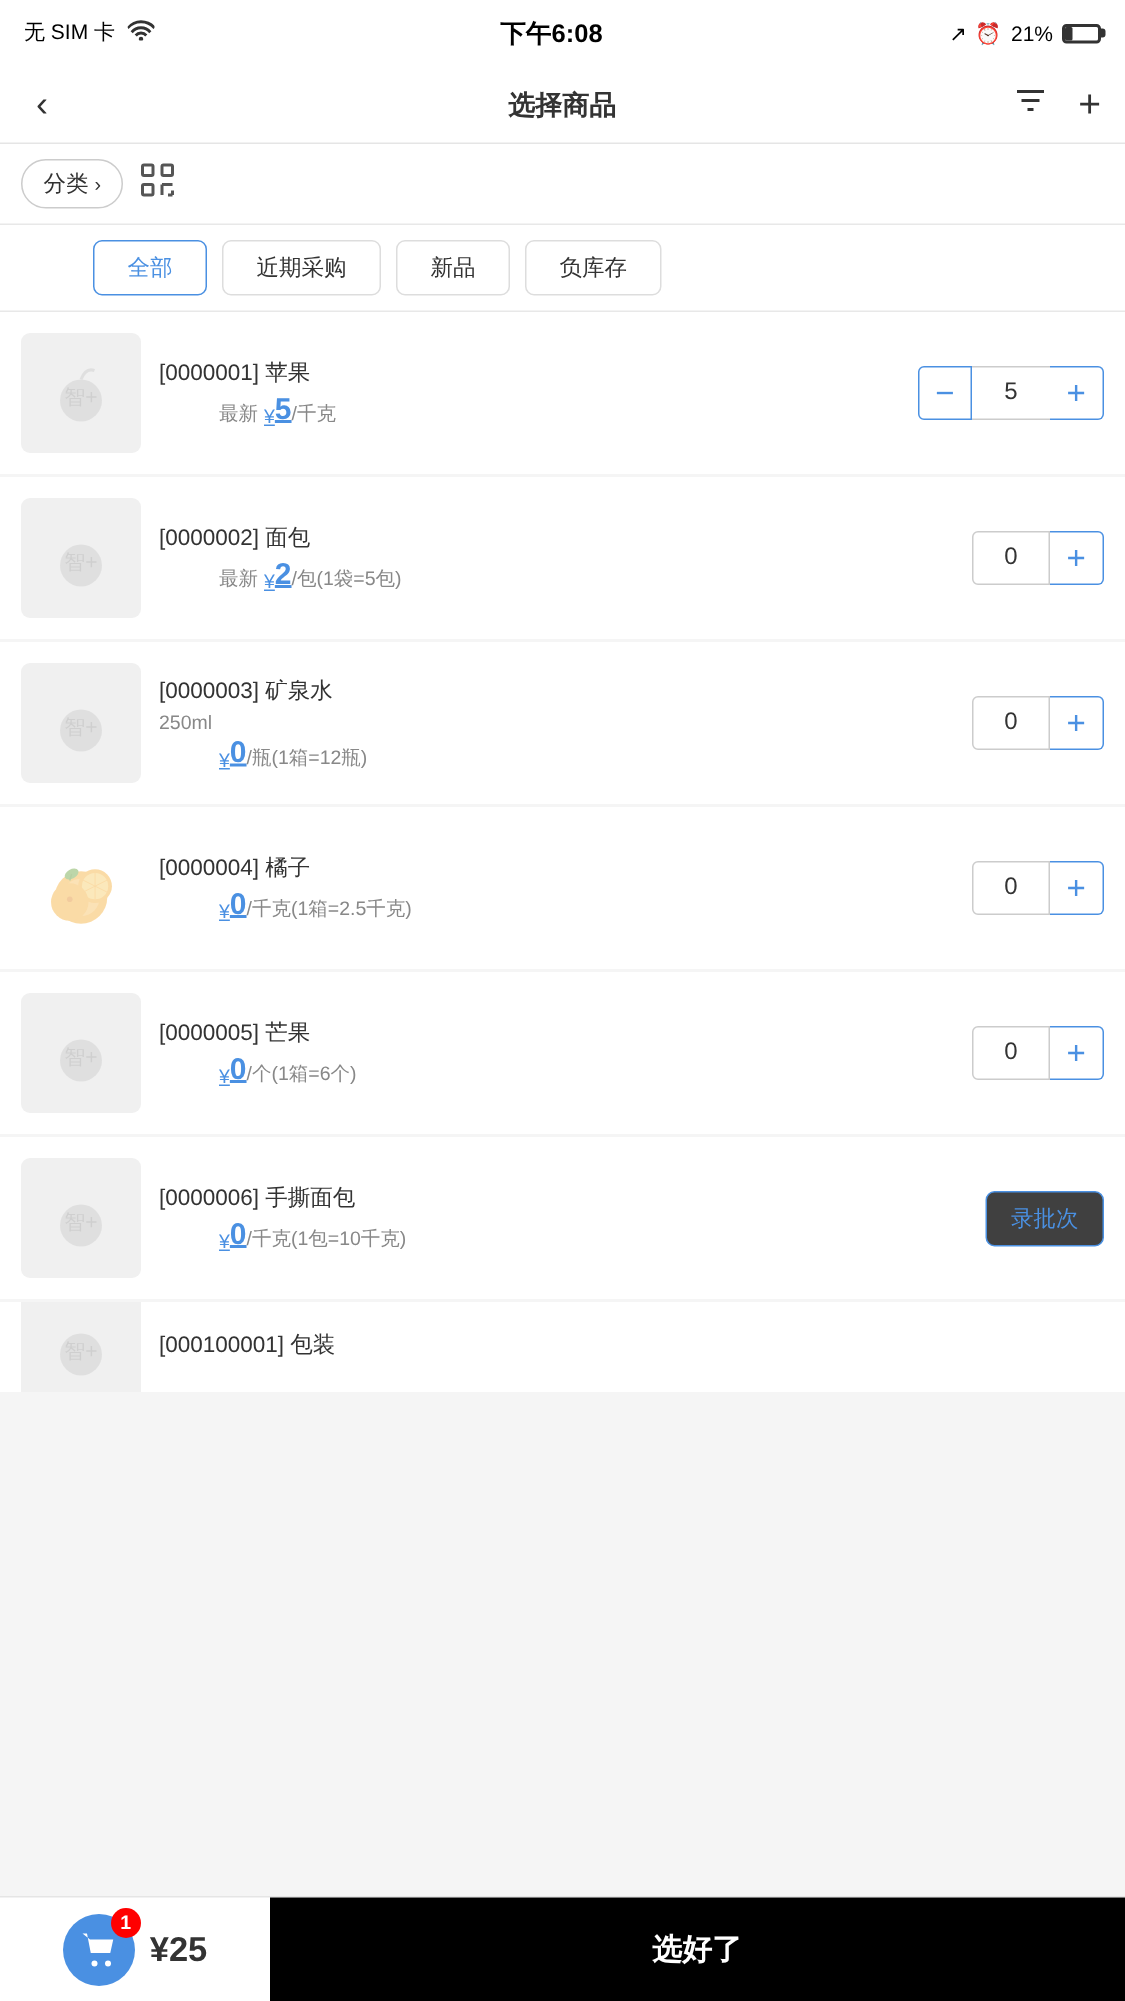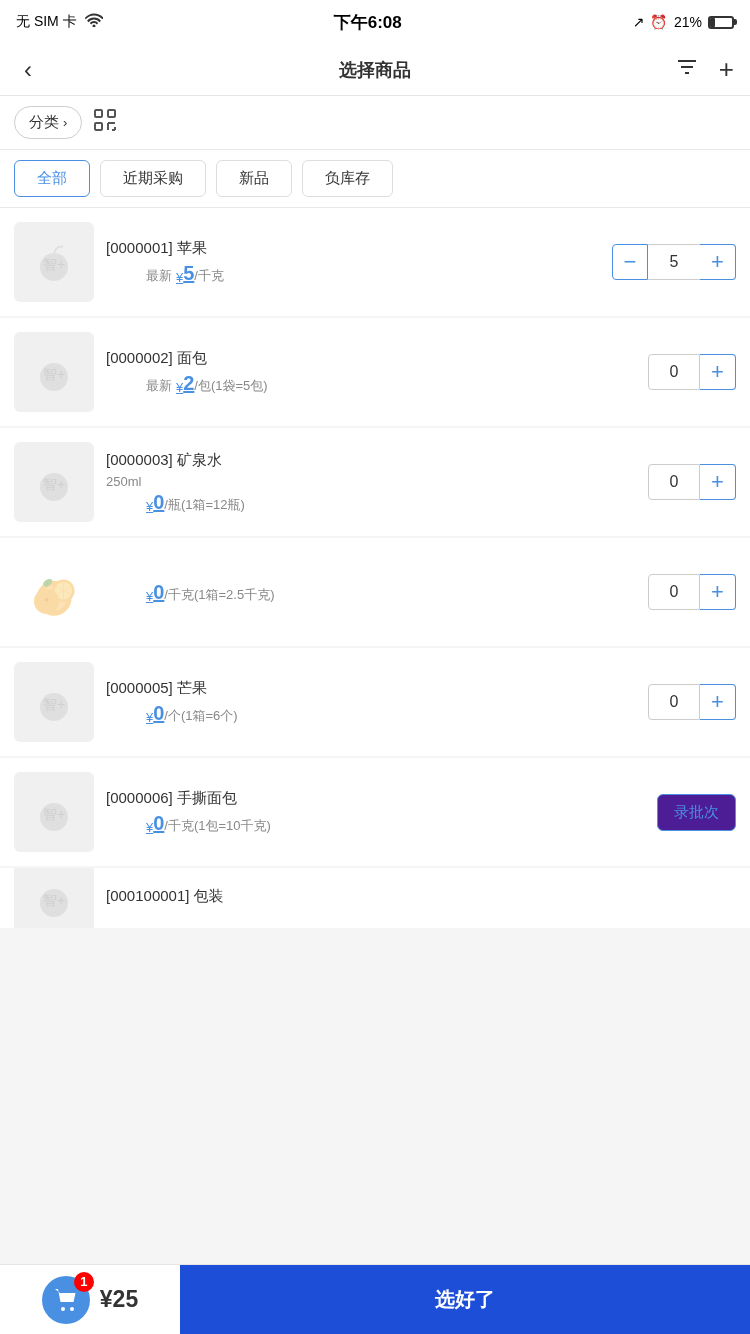--- a/index.html
+++ b/index.html
@@ -132,20 +132,21 @@
       font-size: 15px;
       cursor: pointer;
       border: 1.5px solid #ddd;
       background: #fff;
       color: #333;
     }
     .tab-btn.active {
       border-color: #4a90e2;
       color: #4a90e2;
       background: #fff;
+      margin-left: 48px;
     }
 
     
     .product-list {
       background: #f5f5f5;
     }
     .product-item {
       background: #fff;
       margin-bottom: 2px;
       display: flex;
@@ -245,21 +246,21 @@
       text-align: center;
       font-size: 16px;
       color: #333;
       outline: none;
     }
 
     
     .record-batch-btn {
       border: 1.5px solid #4a90e2;
       color: #4a90e2;
-      background: #4c1d95;
+      background: #404040;
       border-radius: 6px;
       padding: 8px 16px;
       font-size: 15px;
       cursor: pointer;
       white-space: nowrap;
     }
 
     
     .bottom-bar {
       position: fixed;
@@ -309,21 +310,21 @@
       justify-content: center;
     }
     .cart-total {
       font-size: 23px;
       font-weight: 700;
       color: #333;
     }
     .confirm-btn {
       flex: 1;
       height: 100%;
-      background: #1d4ed8;
+      background: #000000;
       color: #fff;
       font-size: 20px;
       font-weight: 600;
       border: none;
       cursor: pointer;
       display: flex;
       align-items: center;
       justify-content: center;
     }
 
@@ -496,20 +497,21 @@
         <line x1="41" y1="45" x2="69" y2="31" stroke="#f5a623" stroke-width="1"></line>
 
         <ellipse cx="30" cy="25" rx="8" ry="5" fill="#5a9a2a" transform="rotate(-30 30 25)"></ellipse>
         <line x1="30" y1="25" x2="28" y2="32" stroke="#4a8a1a" stroke-width="1.5"></line>
 
         <circle cx="28" cy="55" r="20" fill="#f5a623"></circle>
         <circle cx="28" cy="52" r="3" fill="#e08010"></circle>
       </svg>
     </div>
     <div class="product-info">
+      <div class="product-name">[0000004] 橘子</div>
       <div class="product-price">
         <span class="price-symbol">¥</span>
         <span class="price-value">0</span>
         <span class="price-unit">/千克(1箱=2.5千克)</span>
       </div>
     </div>
     <div class="qty-control">
       <input class="qty-input" type="text" value="0" style="border: 1.5px solid rgb(204, 204, 204); border-radius: 4px 0px 0px 4px;">
       <button class="qty-btn" style="border-radius:0 4px 4px 0; border-left:none;">+</button>
     </div>

